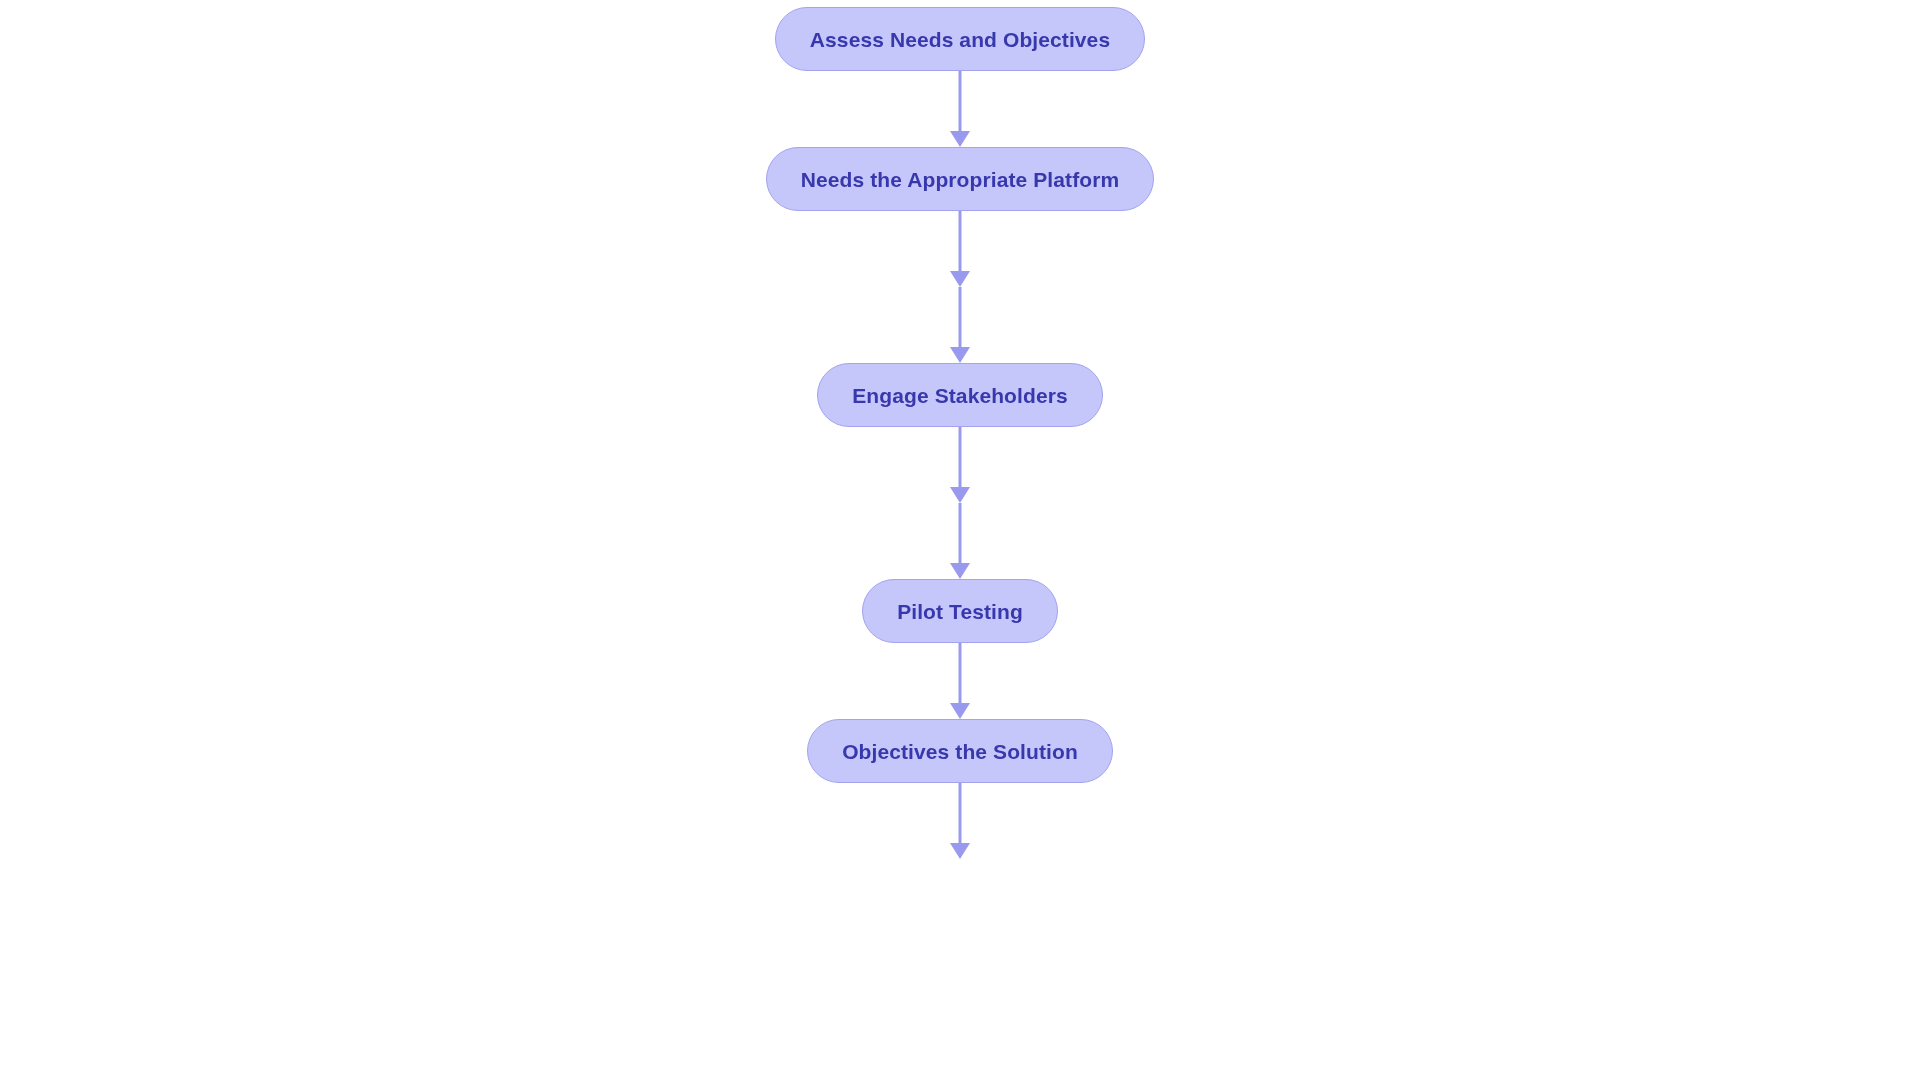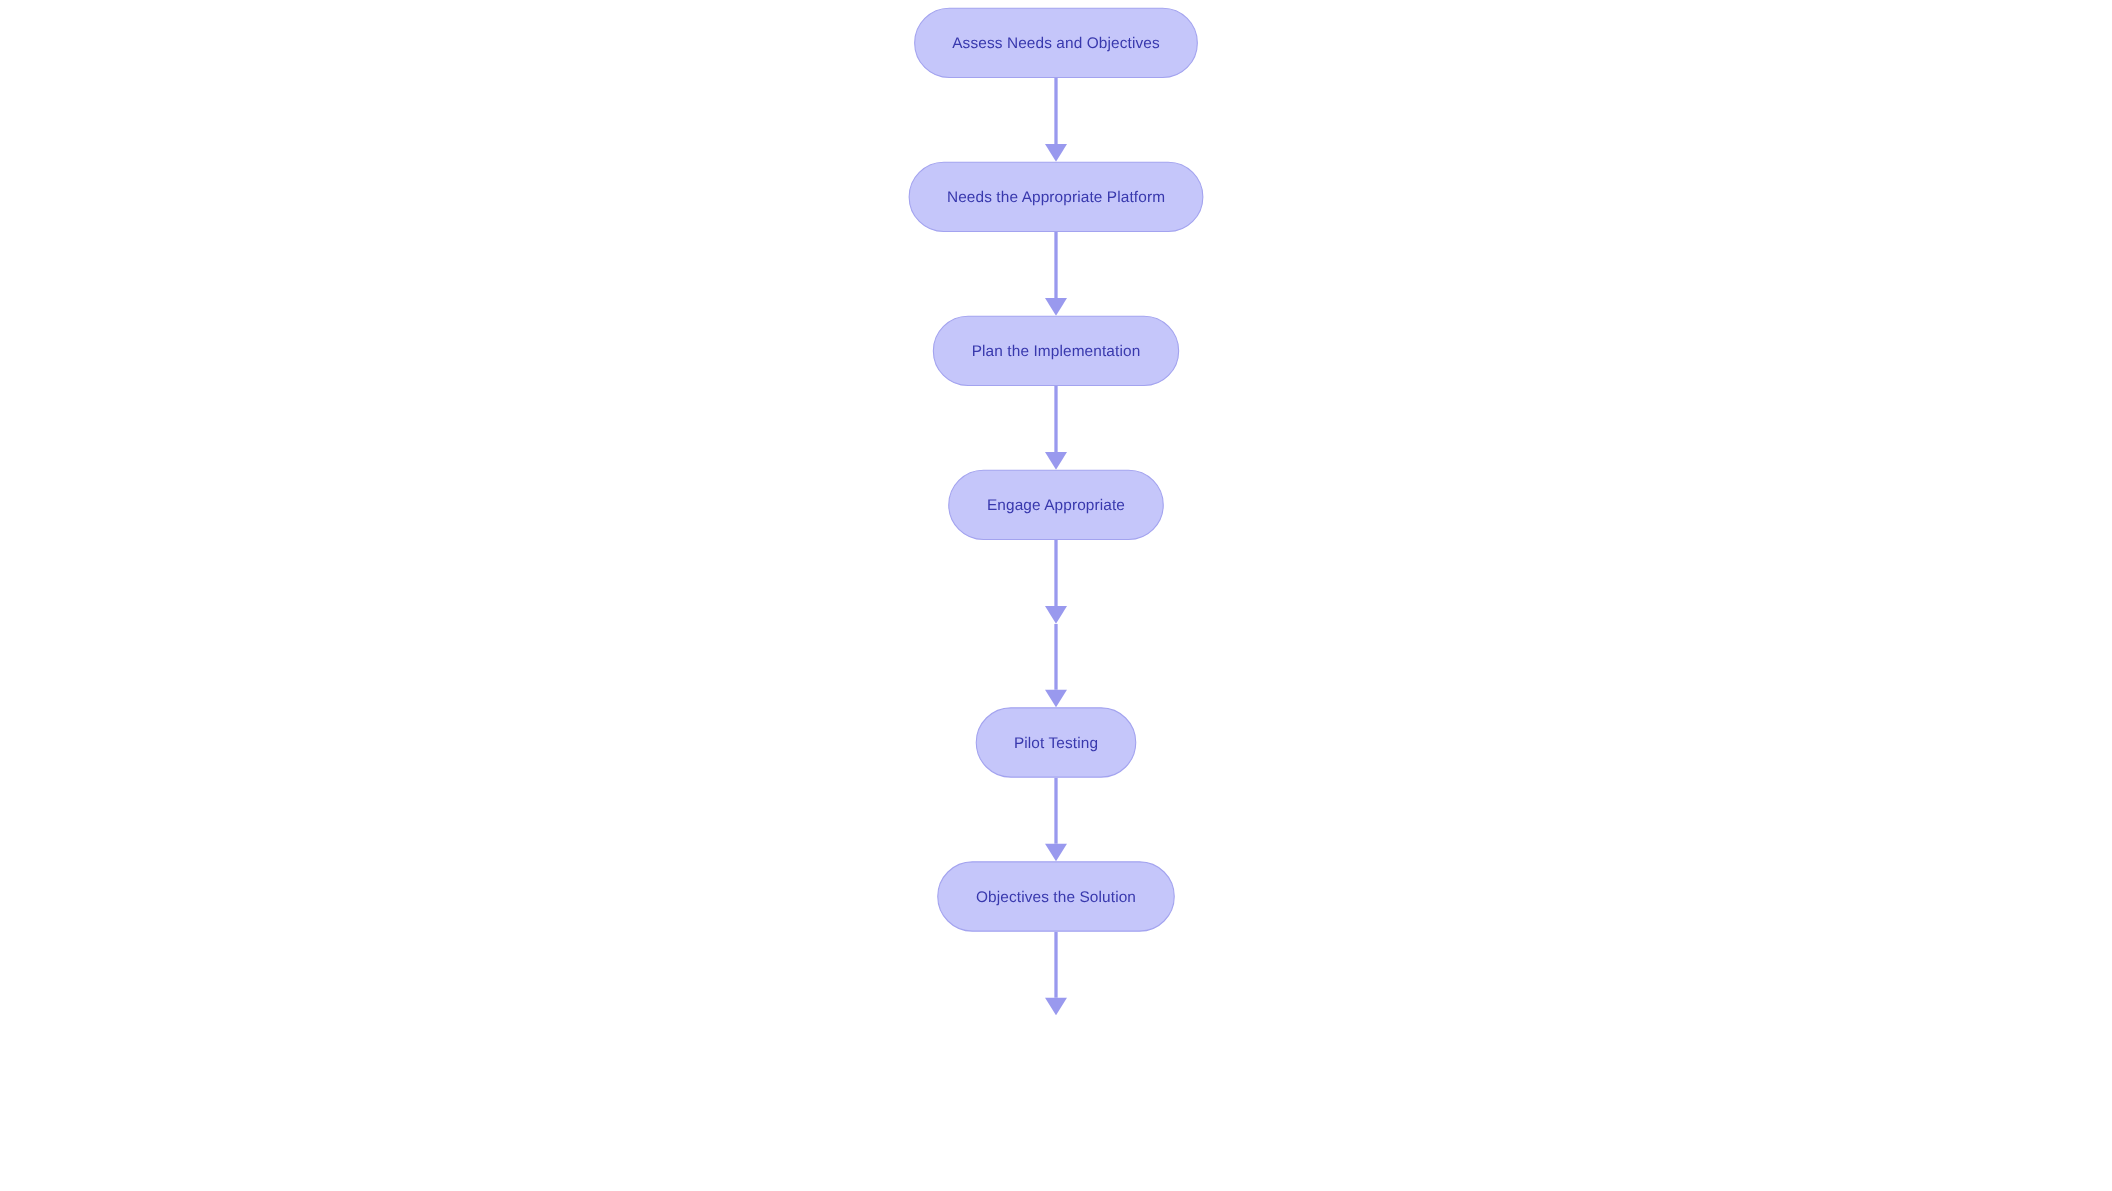--- a/index.html
+++ b/index.html
@@ -44,25 +44,25 @@
     border: 1.4px solid #a3a3ef;
     display: flex;
     align-items: center;
     justify-content: center;
     padding: 0 34px;
     white-space: nowrap;
     flex: 0 0 auto;
   }
 
   .flow-node-label {
-    font-size: 14px;
+    font-size: 21px;
     line-height: 1;
     color: #3838ad;
     letter-spacing: 0.1px;
-    font-weight: 400;
+    font-weight: 700;
     user-select: none;
   }
 
   .flow-connector {
     position: relative;
     width: 22px;
     height: 76px;
     flex: 0 0 auto;
   }
 
@@ -93,33 +93,30 @@
       <span class="flow-node-label">Needs the Appropriate Platform</span>
     </div>
 
     <div class="flow-connector">
       <svg viewBox="0 0 22 76" xmlns="http://www.w3.org/2000/svg" aria-hidden="true">
         <line x1="11" y1="0" x2="11" y2="60" stroke="#9999ee" stroke-width="3"></line>
         <polygon points="1,60 21,60 11,76" fill="#9999ee"></polygon>
       </svg>
     </div>
 
-    <div class="flow-node">
-      <span class="flow-node-label">Plan the Implementation</span>
-    </div>
 
     <div class="flow-connector">
       <svg viewBox="0 0 22 76" xmlns="http://www.w3.org/2000/svg" aria-hidden="true">
         <line x1="11" y1="0" x2="11" y2="60" stroke="#9999ee" stroke-width="3"></line>
         <polygon points="1,60 21,60 11,76" fill="#9999ee"></polygon>
       </svg>
     </div>
 
     <div class="flow-node">
-      <span class="flow-node-label">Engage Appropriate</span>
+      <span class="flow-node-label">Engage Stakeholders</span>
     </div>
 
     <div class="flow-connector">
       <svg viewBox="0 0 22 76" xmlns="http://www.w3.org/2000/svg" aria-hidden="true">
         <line x1="11" y1="0" x2="11" y2="60" stroke="#9999ee" stroke-width="3"></line>
         <polygon points="1,60 21,60 11,76" fill="#9999ee"></polygon>
       </svg>
     </div>
 
 

